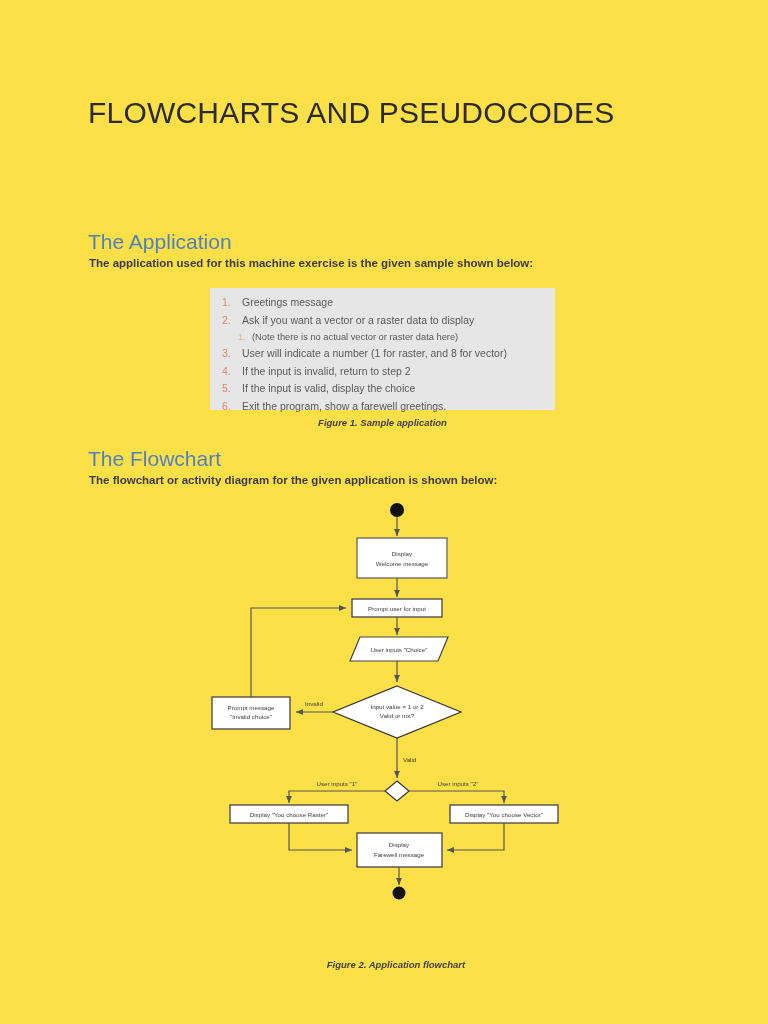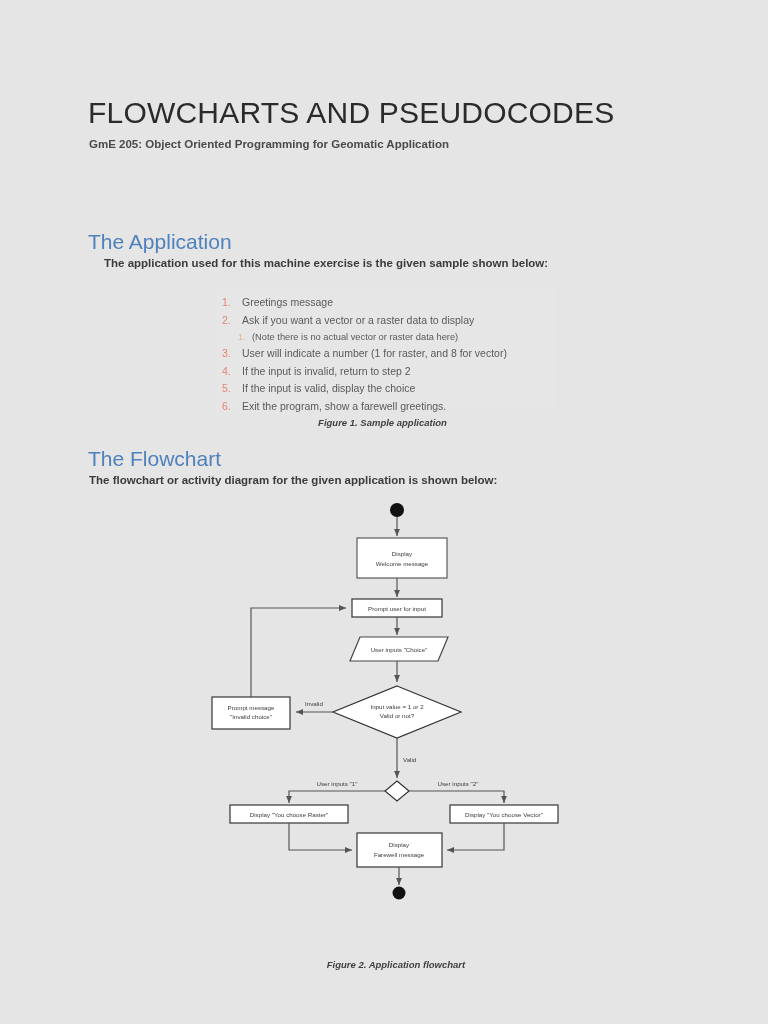--- a/index.html
+++ b/index.html
@@ -13,21 +13,21 @@
     position: relative;
     font-family: "Liberation Sans", sans-serif;
     color: #222222;
     overflow: hidden;
   }
   .page {
     position: absolute;
     left: 0; top: 0;
     width: 768px;
     height: 1024px;
-    background: #e5e5e5;
+    background: #fde047;
   }
   
   .doc-title {
     position: absolute;
     left: 88px;
     top: 96px;
     font-size: 30px;
     font-weight: 400;
     letter-spacing: 0.2px;
     color: #2b2b2b;
@@ -55,21 +55,21 @@
   }
   .section-para {
     position: absolute;
     left: 89px;
     font-size: 11.5px;
     font-weight: bold;
     color: #3b3b3b;
     white-space: nowrap;
   }
   #app-heading { top: 230px; }
-  #app-para    { top: 257px; margin-left: 15px; }
+  #app-para    { top: 257px; }
   #flow-heading{ top: 447px; }
   #flow-para   { top: 474px; }
 
   
   .sample-box {
     position: absolute;
     left: 210px;
     top: 288px;
     width: 345px;
     height: 122px;
@@ -138,21 +138,20 @@
   }
 </style>
 </head>
 <body>
 
 <div class="page">
 
   <div class="doc-title">FLOWCHARTS AND PSEUDOCODES</div>
 
   <div class="subtitle-block">
-    <div>GmE 205: Object Oriented Programming for Geomatic Application</div>
   </div>
 
   <div class="section-heading" id="app-heading">The Application</div>
   <div class="section-para" id="app-para">The application used for this machine exercise is the given sample shown below:</div>
 
   <div class="sample-box">
     <div class="sample-list">
       <div class="sample-item">
         <span class="num">1.</span>
         <span class="txt">Greetings message</span>

